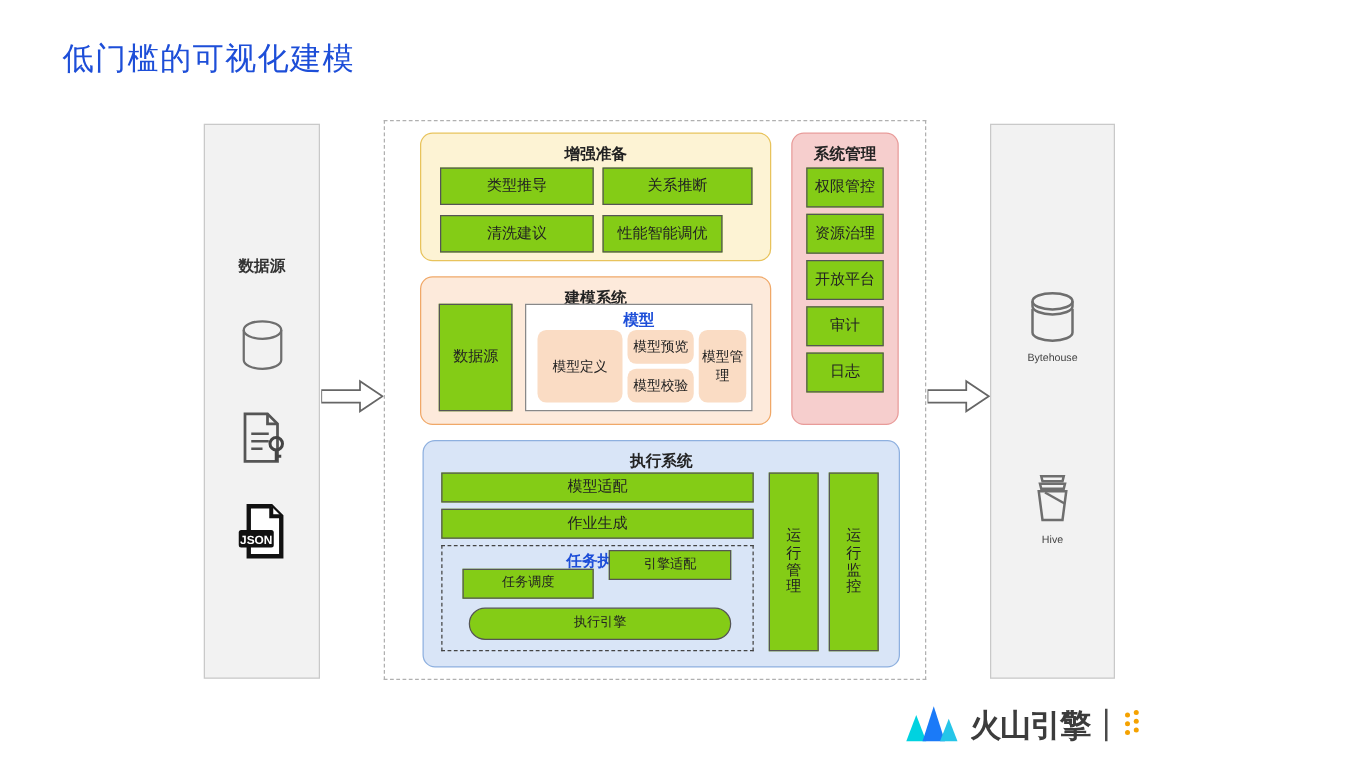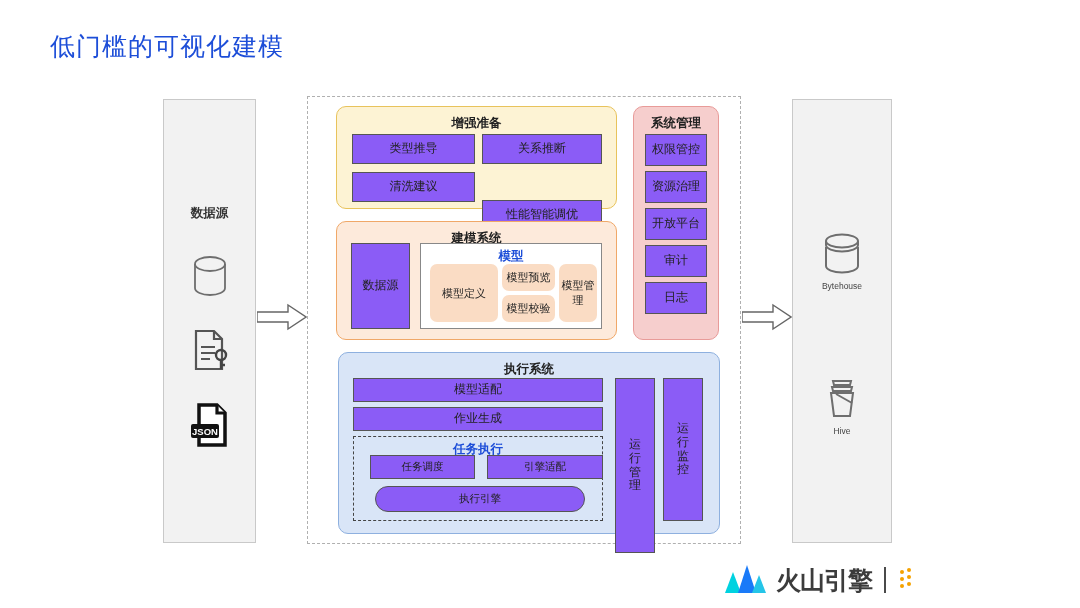--- a/index.html
+++ b/index.html
@@ -45,21 +45,21 @@
     font-size:12.5px;font-weight:bold;color:#222;
   }
   #grp-prep{left:336px;top:106px;width:281px;height:103px;background:#fdf3d4;border:1px solid #e8c35c;}
   #grp-model{left:336px;top:221px;width:281px;height:119px;background:#fdeadb;border:1px solid #f0a868;}
   #grp-exec{left:338px;top:352px;width:382px;height:182px;background:#d9e5f7;border:1px solid #8eb0df;}
   #grp-sysmgmt{left:633px;top:106px;width:86px;height:234px;background:#f6cecd;border:1px solid #e89b99;}
 
   
   .cell{
     position:absolute;box-sizing:border-box;
-    background:#8b5cf6;border:1px solid #555;
+    background:#84cc16;border:1px solid #555;
     display:flex;align-items:center;justify-content:center;
     font-size:12px;color:#222;text-align:center;line-height:1.1;
   }
   .cell.small{font-size:10.5px;}
 
   
   .pcell{
     position:absolute;box-sizing:border-box;
     background:#fadcc4;border-radius:7px;
     display:flex;align-items:center;justify-content:center;
@@ -133,21 +133,21 @@
 </div>
 
 <div id="central-frame"></div>
 
 <div class="group" id="grp-prep">
   <div class="group-title">增强准备</div>
 </div>
 <div class="cell" style="left:352px;top:134px;width:123px;height:30px;">类型推导</div>
 <div class="cell" style="left:482px;top:134px;width:120px;height:30px;">关系推断</div>
 <div class="cell" style="left:352px;top:172px;width:123px;height:30px;">清洗建议</div>
-<div class="cell" style="left:482px;top:172px;width:120px;height:30px;margin-top:28px;">性能智能调优</div>
+<div class="cell" style="left:482px;top:172px;width:96px;height:30px;">性能智能调优</div>
 
 <div class="group" id="grp-model">
   <div class="group-title">建模系统</div>
 </div>
 <div class="cell" style="left:351px;top:243px;width:59px;height:86px;">数据源</div>
 <div class="inner-white" style="left:420px;top:243px;width:182px;height:86px;">
   <div class="subgroup-label" style="top:4px;">模型</div>
 </div>
 <div class="pcell" style="left:430px;top:264px;width:68px;height:58px;">模型定义</div>
 <div class="pcell" style="left:502px;top:264px;width:53px;height:27px;">模型预览</div>
@@ -166,24 +166,24 @@
 <div class="group" id="grp-exec">
   <div class="group-title">执行系统</div>
 </div>
 <div class="cell" style="left:353px;top:378px;width:250px;height:24px;">模型适配</div>
 <div class="cell" style="left:353px;top:407px;width:250px;height:24px;">作业生成</div>
 
 <div class="dashed-box" style="left:353px;top:436px;width:250px;height:85px;">
   <div class="subgroup-label" style="top:4px;">任务执行</div>
 </div>
 <div class="cell small" style="left:370px;top:455px;width:105px;height:24px;">任务调度</div>
-<div class="cell small" style="left:487px;top:455px;width:116px;height:24px;">引擎适配</div>
+<div class="cell small" style="left:487px;top:440px;width:98px;height:24px;">引擎适配</div>
 <div class="cell small" style="left:375px;top:486px;width:210px;height:26px;border-radius:13px;">执行引擎</div>
 
-<div class="cell" style="left:615px;top:378px;width:40px;height:175px;">
+<div class="cell" style="left:615px;top:378px;width:40px;height:143px;">
   <span style="display:inline-block;width:22px;line-height:1.15;">运行管理</span>
 </div>
 <div class="cell" style="left:663px;top:378px;width:40px;height:143px;">
   <span style="display:inline-block;width:22px;line-height:1.15;">运行监控</span>
 </div>
 
 <div class="arrow" style="left:742px;top:303px;">
   <svg width="50" height="28" viewBox="0 0 50 28">
     <path d="M0 9 H31 V2 L49 14 L31 26 V19 H0 Z" fill="#ffffff" stroke="#666" stroke-width="1.4" stroke-linejoin="miter"></path>
   </svg>

